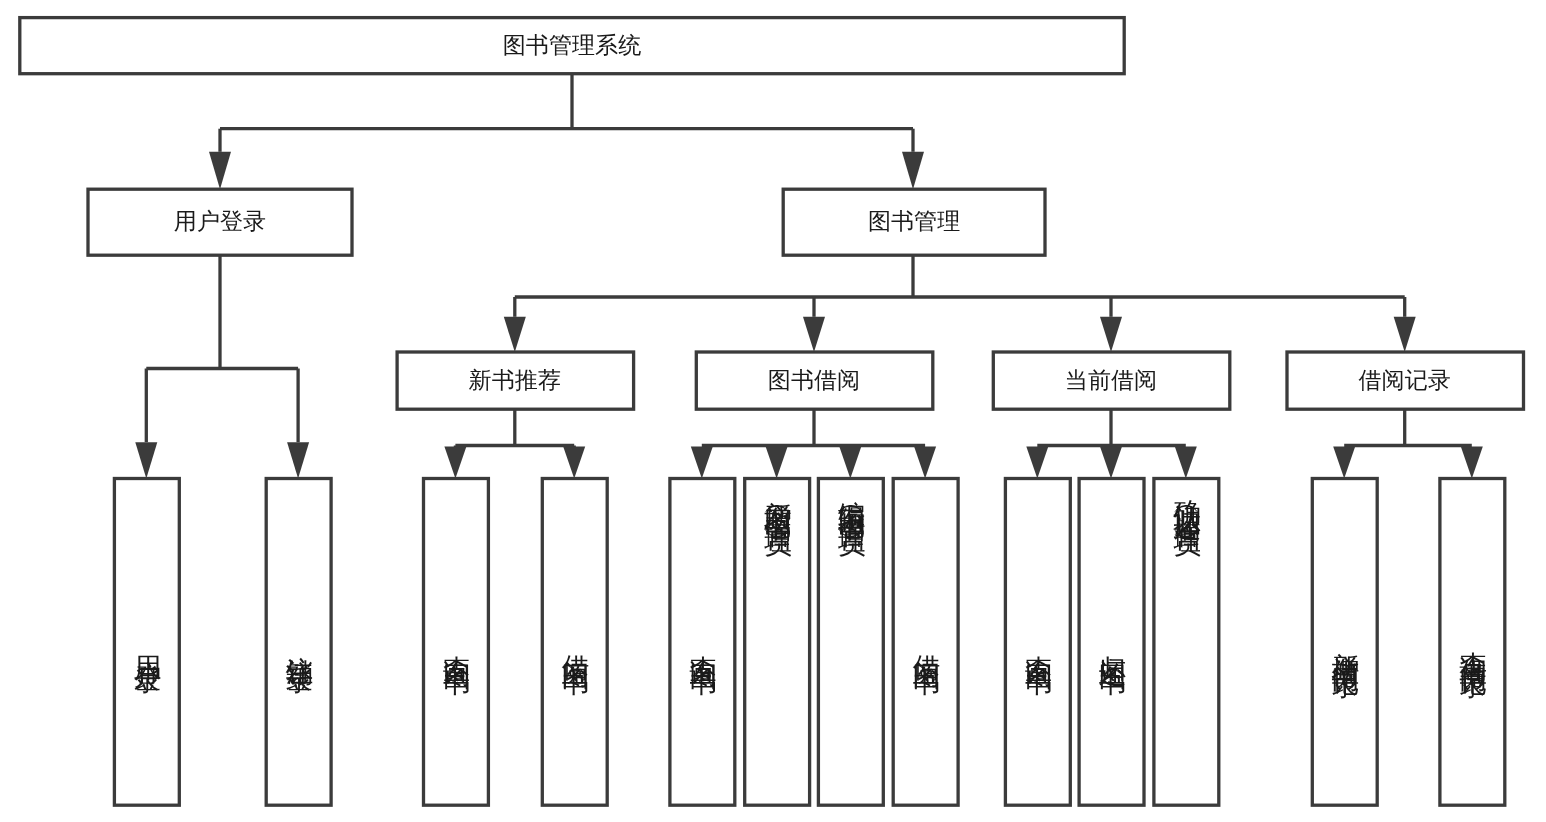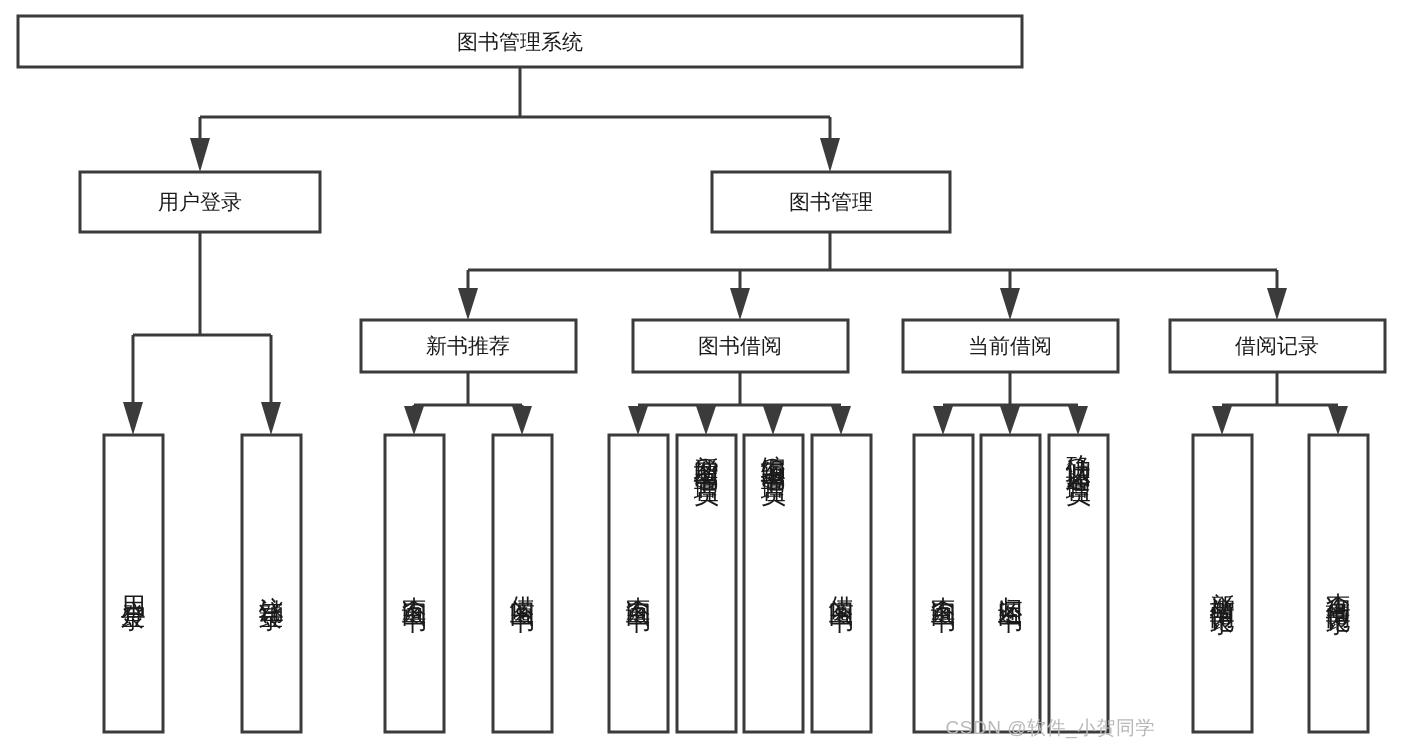--- a/index.html
+++ b/index.html
@@ -258,15 +258,14 @@
     <span class="leaf-label">确认归还（管理员）</span>
   </div>
 
   <div class="leaf-label-wrap" style="left:1193px; top:435px; width:59px; height:297px;">
     <span class="leaf-label">新增借阅记录</span>
   </div>
   <div class="leaf-label-wrap" style="left:1309px; top:435px; width:59px; height:297px;">
     <span class="leaf-label">查询借阅记录</span>
   </div>
 
-  <div id="watermark">CSDN @软件_小贺同学</div>
 
 </div>
 
 </body></html>

